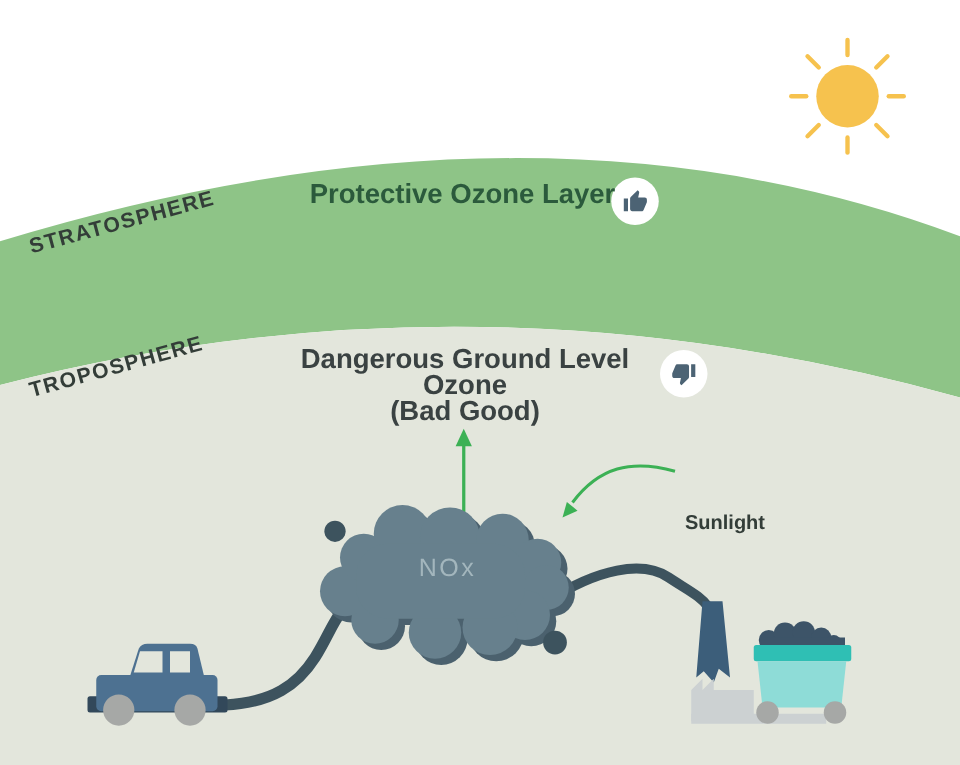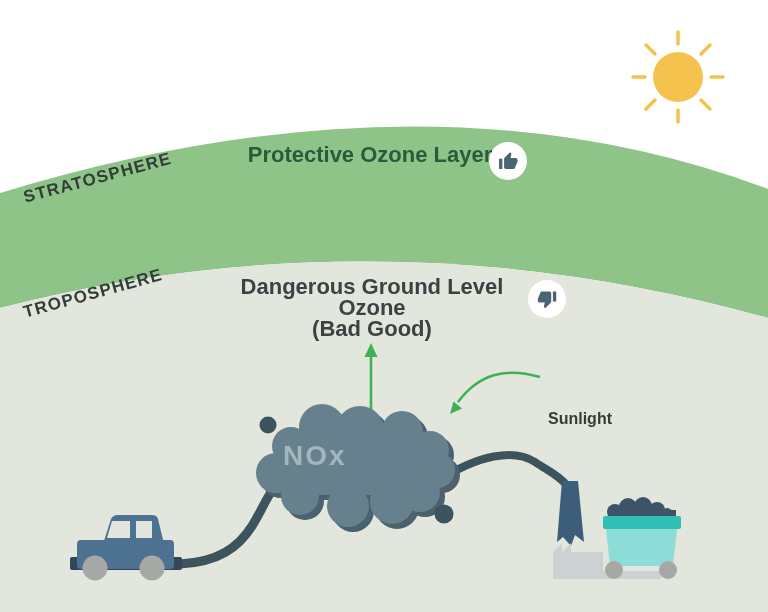--- a/index.html
+++ b/index.html
@@ -34,22 +34,22 @@
   
   .txt{position:absolute;white-space:nowrap;}
   .atmo-label{font-size:17px;font-weight:600;letter-spacing:1.2px;
       color:var(--label-dark);transform-origin:0 50%;}
   .strat-label{left:24px;top:188px;transform:rotate(-15deg);}
   .trop-label{left:24px;top:303px;transform:rotate(-15.5deg);}
   .caption{position:absolute;text-align:center;font-weight:600;line-height:21px;font-size:22px;}
   .good-caption{left:220px;top:144px;width:300px;color:var(--good-ozone-text);}
   .bad-caption{left:222px;top:276px;width:300px;color:var(--bad-ozone-text);}
   .sunlight-label{left:548px;top:366px;font-size:16px;font-weight:600;color:var(--label-dark);margin-top:44px;}
-  .pollutant{position:absolute;width:150px;text-align:left;font-weight:700;
-      font-size:28px;letter-spacing:2px;color:var(--pollutant-text);line-height:31px;}
+  .pollutant{position:absolute;width:150px;text-align:center;font-weight:400;
+      font-size:20px;letter-spacing:2px;color:var(--pollutant-text);line-height:31px;}
   .pollutant-block{left:283px;top:440px;}
 </style>
 </head>
 <body>
 
 <div class="stage">
 
   <svg width="768" height="612" viewBox="0 0 768 612">
 
     <path class="band-strat" d="M0,193 Q430,62 768,189 L768,318 Q380,210 0,308 Z"></path>

